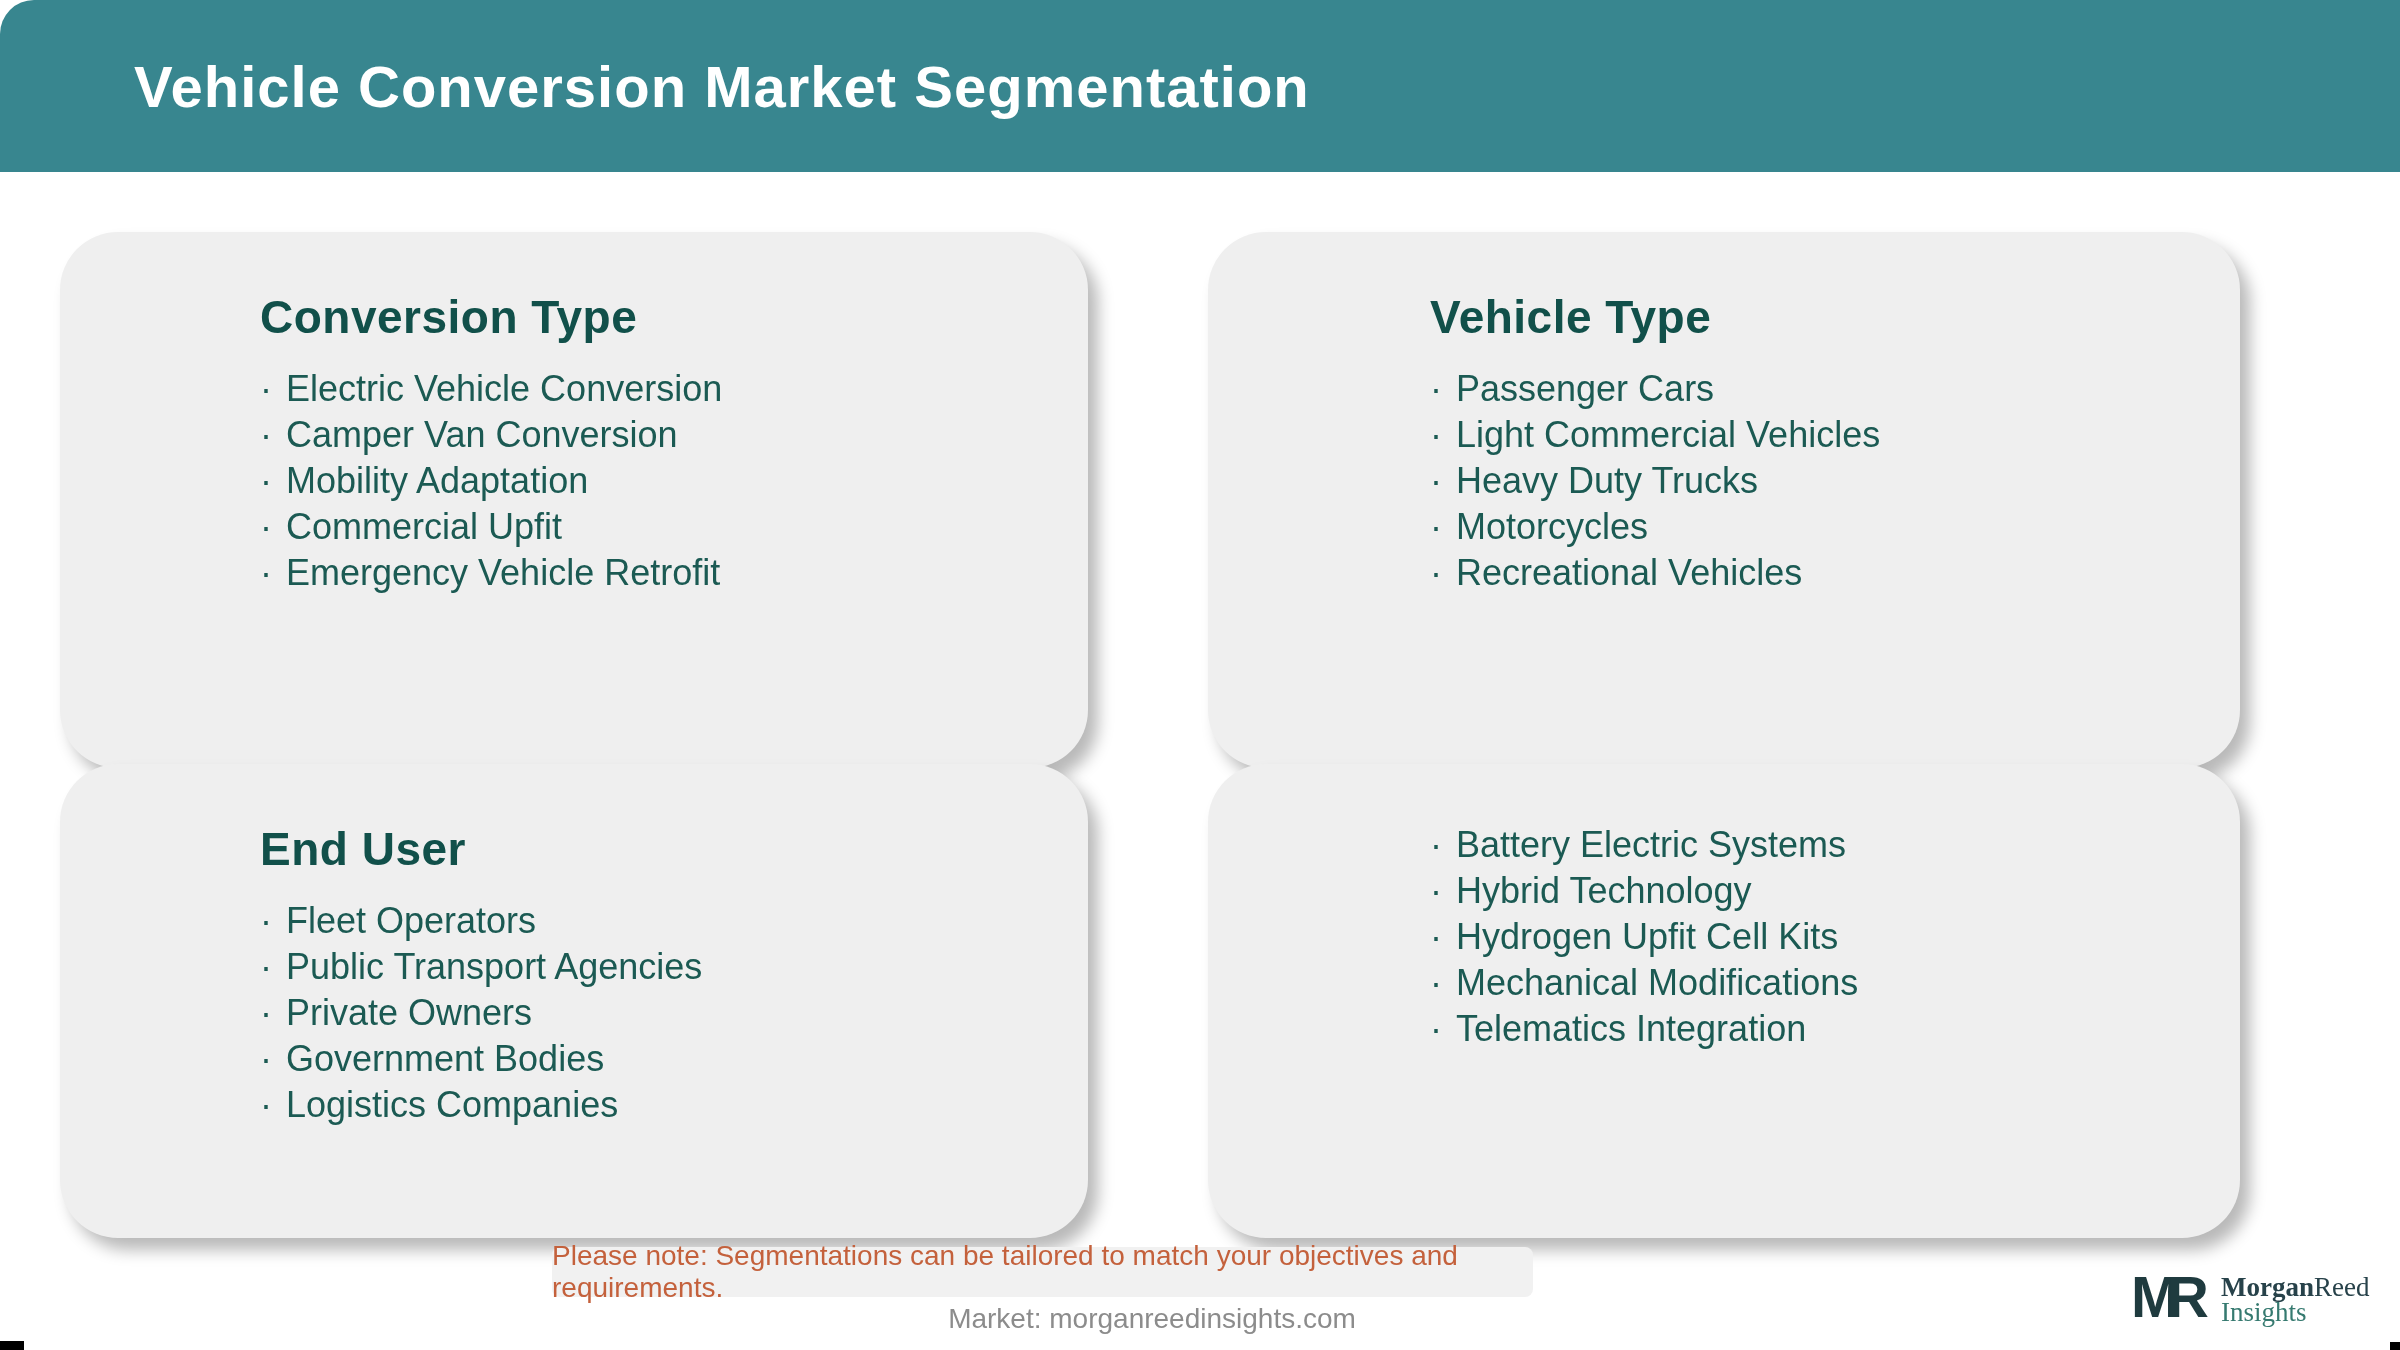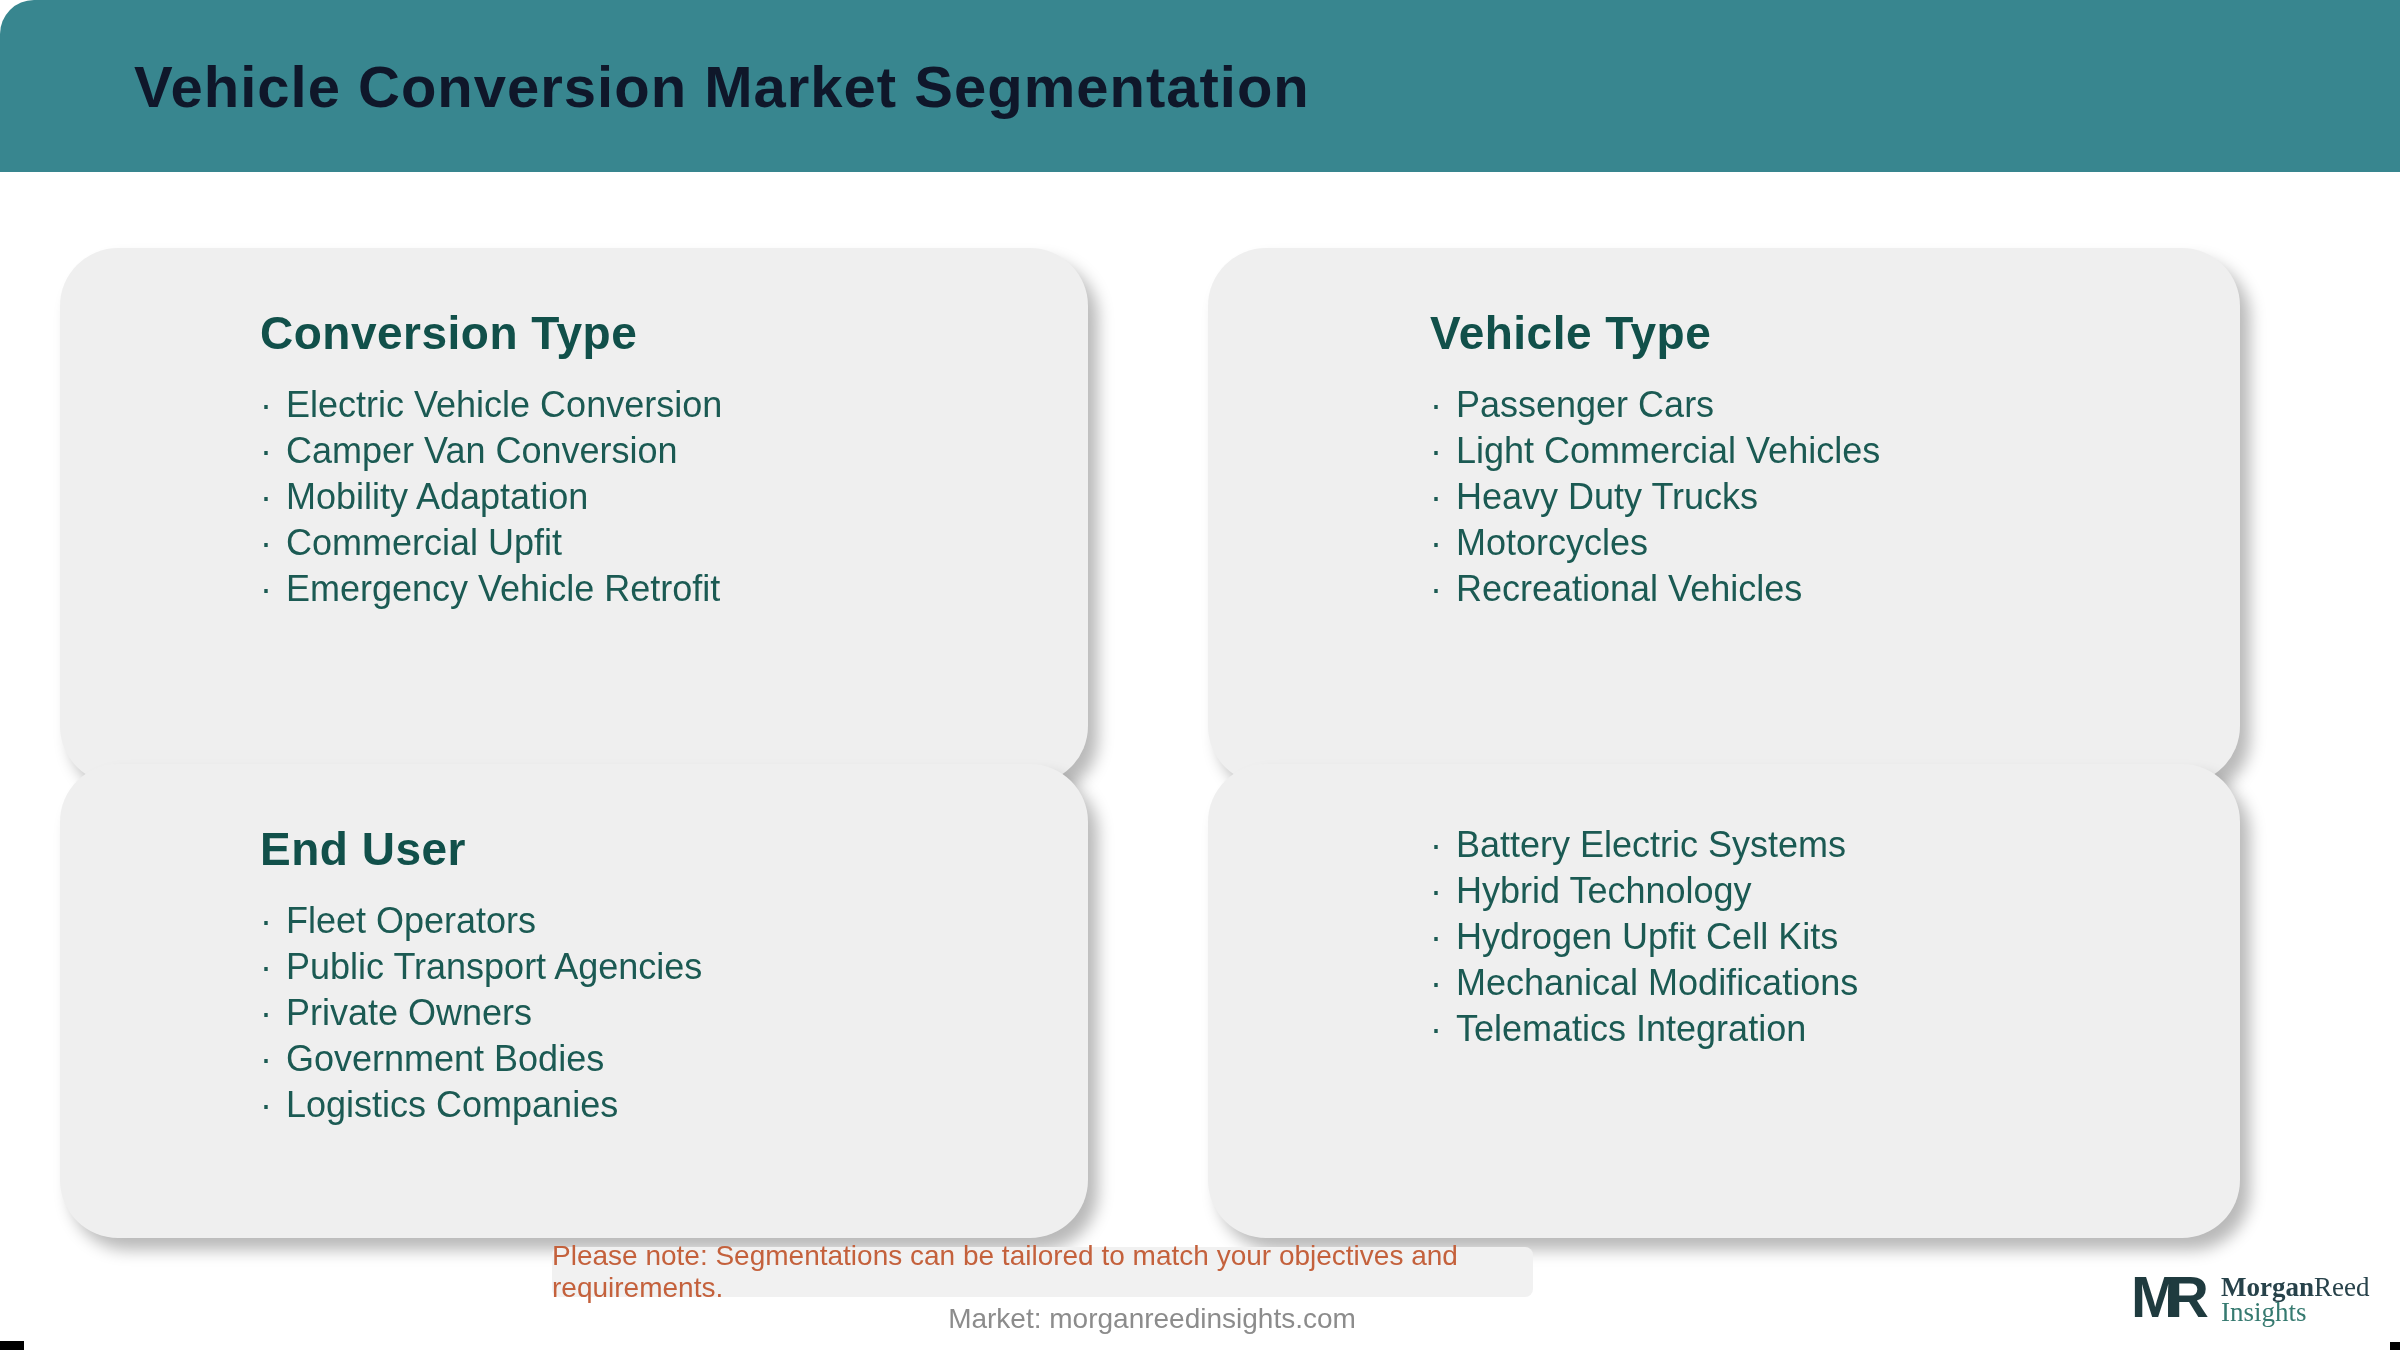--- a/index.html
+++ b/index.html
@@ -7,31 +7,31 @@
     position:relative;width:2400px;height:1350px;overflow:hidden;background:#ffffff;
     font-family:"Liberation Sans",sans-serif;
   }
   
   .header{
     position:absolute;left:0;top:0;width:2400px;height:172px;
     background:#38868F;border-top-left-radius:34px;
     display:flex;align-items:center;
   }
   .header h1{
-    margin:0 0 0 134px;font-size:58px;font-weight:700;color:#0f172a;letter-spacing:1px;
+    margin:0 0 0 134px;font-size:58px;font-weight:700;color:#ffffff;letter-spacing:1px;
   }
   
   .card{
     position:absolute;background:#EFEFEF;border-radius:58px;
     box-shadow:10px 12px 16px rgba(0,0,0,0.28);
     box-sizing:border-box;padding-top:58px;
   }
   .card.col-left{left:60px;width:1028px;padding-left:200px;}
   .card.col-right{left:1208px;width:1032px;padding-left:222px;}
-  .card.row-top{top:248px;height:536px;}
+  .card.row-top{top:232px;height:536px;}
   .card.row-bottom{top:764px;height:474px;}
   .card h2{
     margin:0 0 22px 0;font-size:46px;font-weight:700;color:#11504A;letter-spacing:0.5px;
   }
   .card ul{margin:0;padding:0;list-style:none;}
   .card li{
     font-size:36px;color:#1B5A53;line-height:46px;white-space:nowrap;
   }
   .card li .bullet{margin-right:14px;}
   

